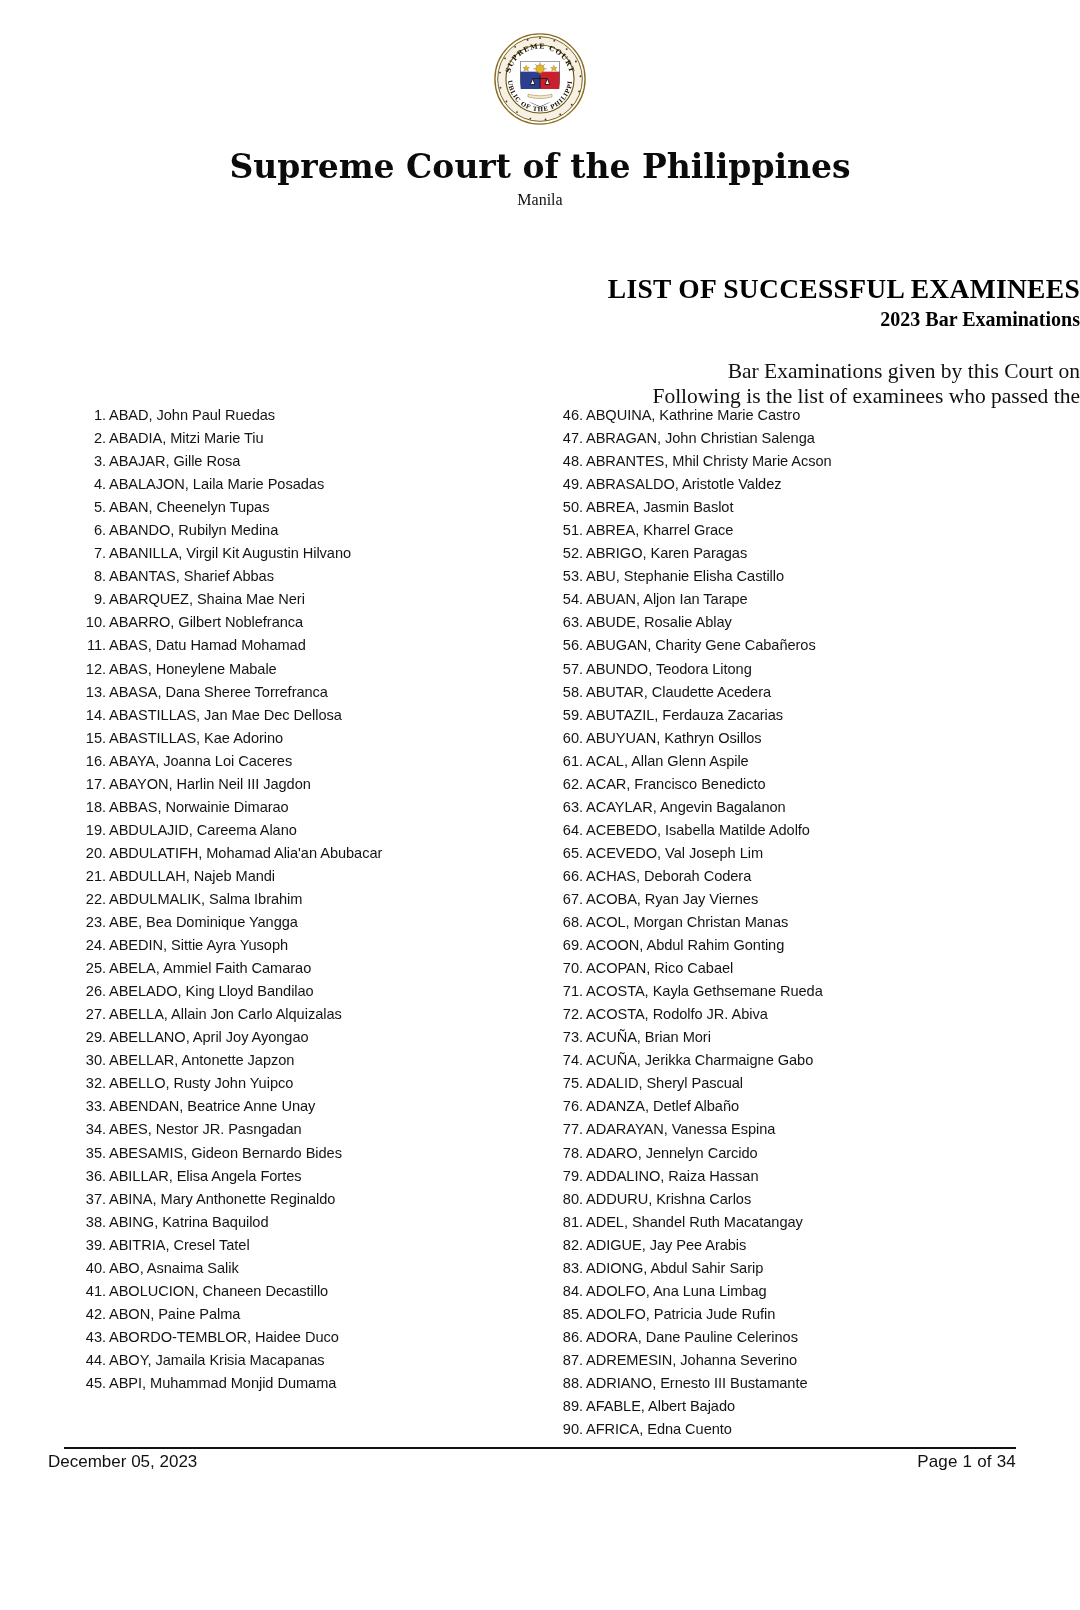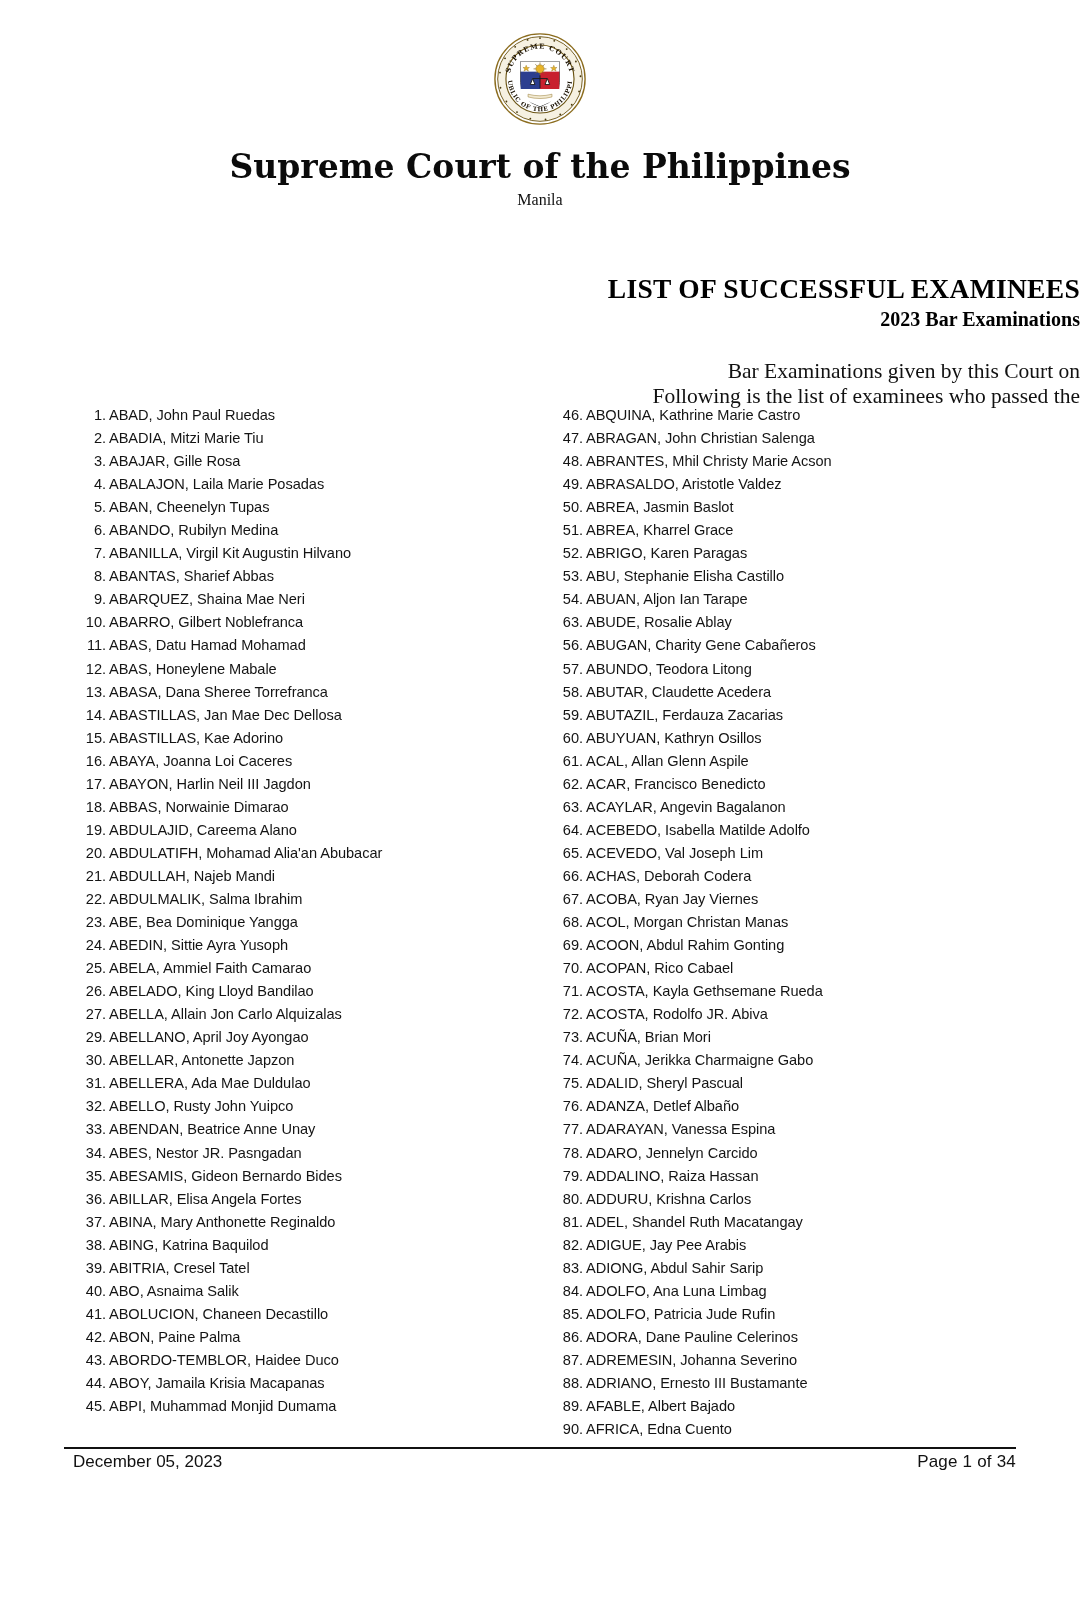--- a/index.html
+++ b/index.html
@@ -116,21 +116,21 @@
   
   .footer-rule {
     position: absolute;
     left: 64px;
     right: 64px;
     top: 1447px;
     border-top: 2.5px solid #111;
   }
   .footer {
     position: absolute;
-    left: 73px;
+    left: 48px;
     right: 64px;
     top: 1452px;
     display: flex;
     justify-content: space-between;
     align-items: baseline;
     font-size: 17px;
     color: #111;
   }
   .footer .page-no { letter-spacing: 0.2px; }
 </style>
@@ -256,21 +256,20 @@
         <div class="entry"><span class="num">20.</span><span>ABDULATIFH, Mohamad Alia'an Abubacar</span></div>
         <div class="entry"><span class="num">21.</span><span>ABDULLAH, Najeb Mandi</span></div>
         <div class="entry"><span class="num">22.</span><span>ABDULMALIK, Salma Ibrahim</span></div>
         <div class="entry"><span class="num">23.</span><span>ABE, Bea Dominique Yangga</span></div>
         <div class="entry"><span class="num">24.</span><span>ABEDIN, Sittie Ayra Yusoph</span></div>
         <div class="entry"><span class="num">25.</span><span>ABELA, Ammiel Faith Camarao</span></div>
         <div class="entry"><span class="num">26.</span><span>ABELADO, King Lloyd Bandilao</span></div>
         <div class="entry"><span class="num">27.</span><span>ABELLA, Allain Jon Carlo Alquizalas</span></div>
         <div class="entry"><span class="num">29.</span><span>ABELLANO, April Joy Ayongao</span></div>
         <div class="entry"><span class="num">30.</span><span>ABELLAR, Antonette Japzon</span></div>
-        <div class="entry"><span class="num">31.</span><span>ABELLERA, Ada Mae Duldulao</span></div>
         <div class="entry"><span class="num">32.</span><span>ABELLO, Rusty John Yuipco</span></div>
         <div class="entry"><span class="num">33.</span><span>ABENDAN, Beatrice Anne Unay</span></div>
         <div class="entry"><span class="num">34.</span><span>ABES, Nestor JR. Pasngadan</span></div>
         <div class="entry"><span class="num">35.</span><span>ABESAMIS, Gideon Bernardo Bides</span></div>
         <div class="entry"><span class="num">36.</span><span>ABILLAR, Elisa Angela Fortes</span></div>
         <div class="entry"><span class="num">37.</span><span>ABINA, Mary Anthonette Reginaldo</span></div>
         <div class="entry"><span class="num">38.</span><span>ABING, Katrina Baquilod</span></div>
         <div class="entry"><span class="num">39.</span><span>ABITRIA, Cresel Tatel</span></div>
         <div class="entry"><span class="num">40.</span><span>ABO, Asnaima Salik</span></div>
         <div class="entry"><span class="num">41.</span><span>ABOLUCION, Chaneen Decastillo</span></div>

